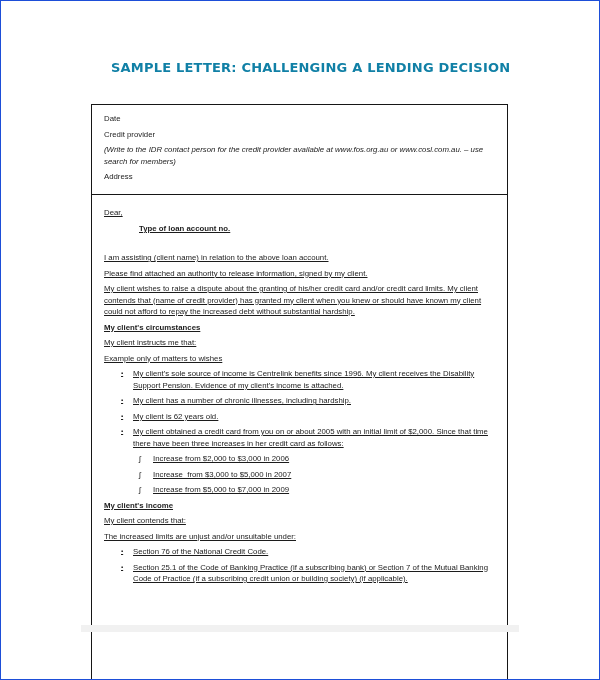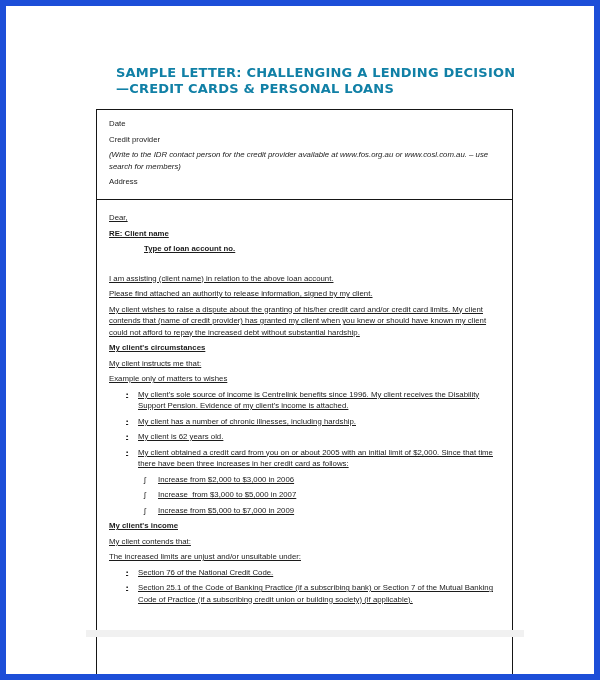--- a/index.html
+++ b/index.html
@@ -2,21 +2,21 @@
 <html><head>
 <meta charset="utf-8">
 <style>
   html, body { margin: 0; padding: 0; background: #fff; }
   .page {
     position: relative;
     width: 600px;
     height: 680px;
     box-sizing: border-box;
     background: #ffffff;
-    border: 6px solid #1d4ed8;
+    border: 1px solid #1d4ed8;
     font-family: "Liberation Sans", sans-serif;
     color: #1c1c1c;
     overflow: hidden;
   }
   .doc-title {
     position: absolute;
     left: 110px;
     top: 59px;
     width: 420px;
     font-family: "DejaVu Sans", sans-serif;
@@ -77,35 +77,33 @@
     background: #f1f1f1;
   }
 </style>
 </head>
 <body>
 
 <div class="page">
 
   <div class="doc-title">
     <div>SAMPLE LETTER: CHALLENGING A LENDING DECISION</div>
-    <div>—CREDIT CARDS &amp; PERSONAL LOANS</div>
   </div>
 
   <div class="doc-box">
 
     <div class="address-cell">
       <div class="row">Date</div>
       <div class="row">Credit provider</div>
       <div class="row idr-note">(Write to the IDR contact person for the credit provider available at www.fos.org.au or www.cosl.com.au. – use search for members)</div>
       <div class="row">Address</div>
     </div>
 
     <div class="body-cell">
       <p class="line">Dear,</p>
-      <p class="line bold">RE: Client name</p>
       <p class="line bold gap-after">Type of loan account no.</p>
 
       <p class="line">I am assisting (client name) in relation to the above loan account.</p>
       <p class="line">Please find attached an authority to release information, signed by my client.</p>
       <p class="line">My client wishes to raise a dispute about the granting of his/her credit card and/or credit card limits. My client contends that (name of credit provider) has granted my client when you knew or should have known my client could not afford to repay the increased debt without substantial hardship.</p>
 
       <p class="heading">My client's circumstances</p>
       <p class="line">My client instructs me that:</p>
       <p class="line">Example only of matters to wishes</p>
 

